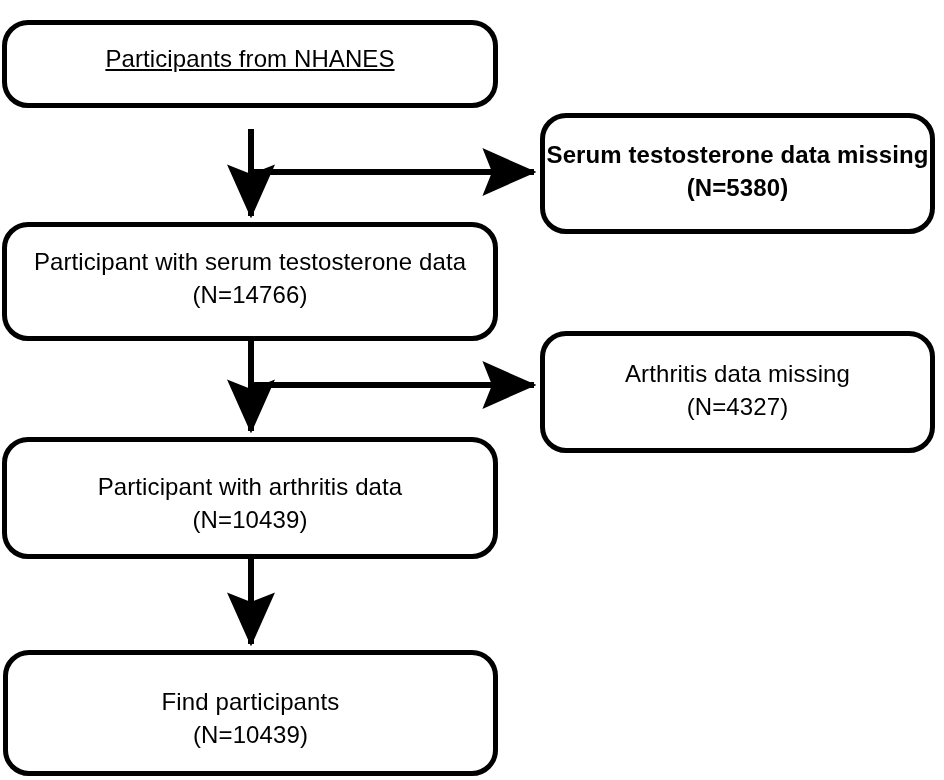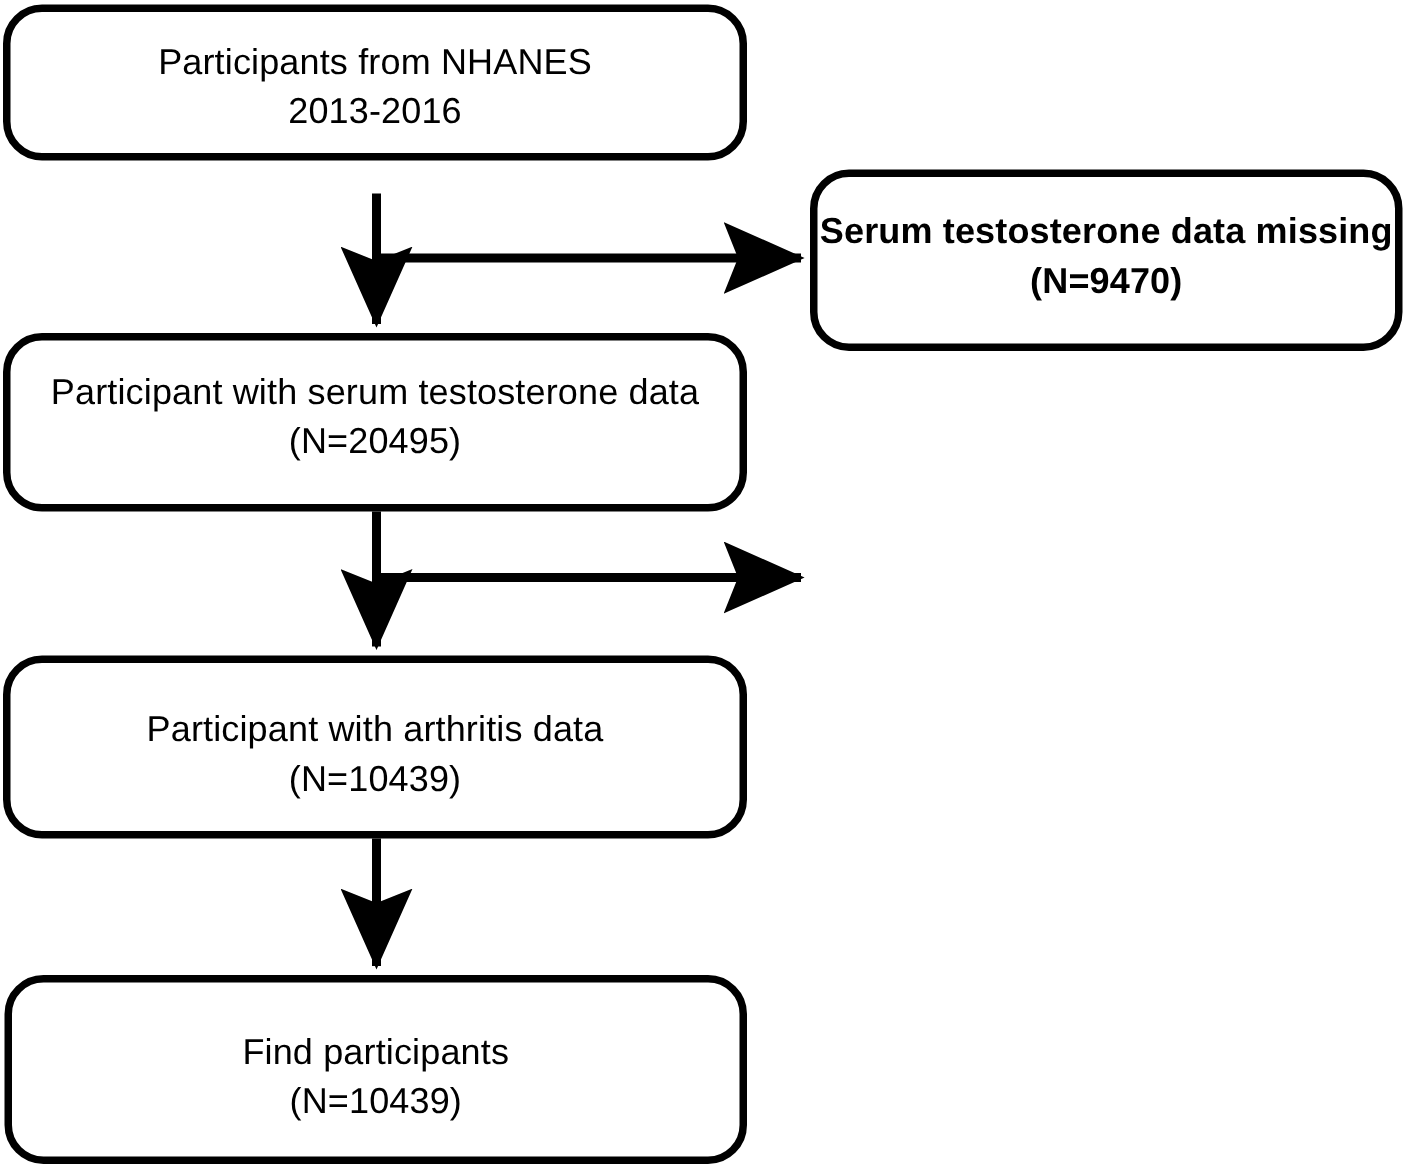--- a/index.html
+++ b/index.html
@@ -34,21 +34,21 @@
   }
   .node-line {
     display: block;
     font-size: 24px;
     line-height: 33px;
     color: #000000;
     letter-spacing: 0.1px;
     white-space: nowrap;
   }
   
-  #node-source   { left: 2px;   top: 3px;   width: 496px; height: 104px; }
+  #node-source   { left: 2px;   top: 20px;   width: 496px; height: 88px; text-decoration: underline; }
   #node-source .lines   { margin-top: 17px; }
 
   #node-testosterone { left: 2px; top: 222px; width: 496px; height: 119px; text-align: center; }
   #node-testosterone .lines { margin-top: 18px; }
 
   #node-arthritis { left: 2px; top: 437px; width: 496px; height: 122px; }
   #node-arthritis .lines { margin-top: 28px; }
 
   #node-final { left: 3px; top: 650px; width: 495px; height: 126px; align-items: flex-end; }
   #node-final .lines { margin-top: 30px; }
@@ -99,38 +99,43 @@
     </g>
 
     <g>
       <line x1="251" y1="559" x2="251" y2="644" stroke="#000000" stroke-width="6" marker-end="url(#arrowhead)"></line>
     </g>
   </svg>
 
   <div class="node" id="node-source">
     <div class="lines">
       <span class="node-line">Participants from NHANES</span>
-      <span class="node-line">2013-2016</span>
     </div>
   </div>
 
   <div class="node" id="node-excl-testosterone">
     <div class="lines">
       <span class="node-line">Serum testosterone data missing</span>
-      <span class="node-line">(N=9470)</span>
+      <span class="node-line">(N=5380)</span>
     </div>
   </div>
 
   <div class="node" id="node-testosterone">
     <div class="lines">
       <span class="node-line">Participant with serum testosterone data</span>
-      <span class="node-line">(N=20495)</span>
+      <span class="node-line">(N=14766)</span>
     </div>
   </div>
 
+  <div class="node" id="node-excl-arthritis">
+    <div class="lines">
+      <span class="node-line">Arthritis data missing</span>
+      <span class="node-line">(N=4327)</span>
+    </div>
+  </div>
 
   <div class="node" id="node-arthritis">
     <div class="lines">
       <span class="node-line">Participant with arthritis data</span>
       <span class="node-line">(N=10439)</span>
     </div>
   </div>
 
   <div class="node" id="node-final">
     <div class="lines">

